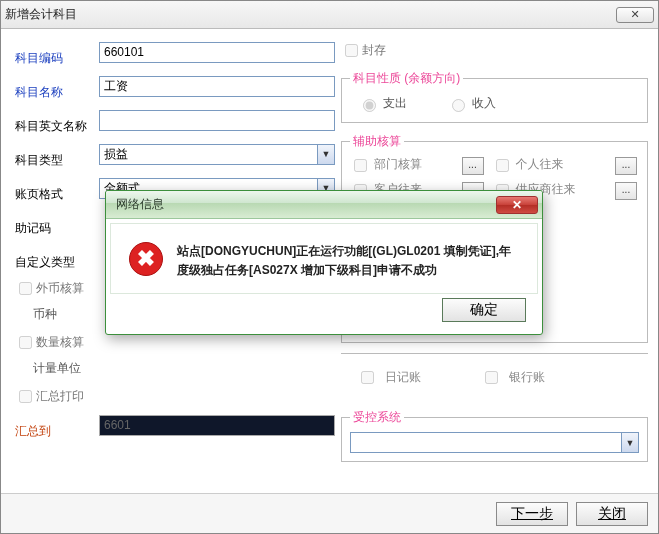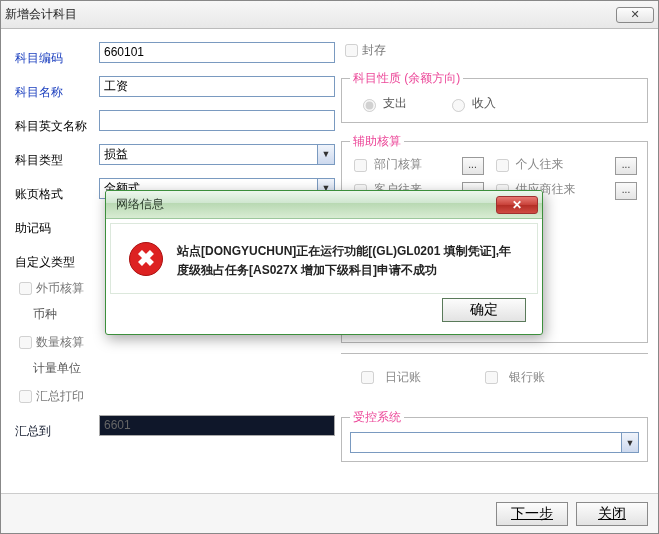--- a/index.html
+++ b/index.html
@@ -187,21 +187,21 @@
         <span class="chk-label">数量核算</span>
       </div>
       <span class="sub-lbl">计量单位</span>
 
       <div class="chk-row">
         <input type="checkbox" disabled="" style="">
         <span class="chk-label">汇总打印</span>
       </div>
 
       <div class="row">
-        <span class="lbl" style="color:#0f172a">汇总到</span>
+        <span class="lbl" style="color:#c2410c">汇总到</span>
         <input type="text" readonly="" style="background: #0f172a; border-color: rgb(170, 170, 170); color: rgb(102, 102, 102);" value="6601">
       </div>
     </div>
 
     <div class="right-col">
       <div class="chk-row" style="margin-bottom:10px">
         <input type="checkbox" disabled="" style="">
         <span class="chk-label">封存</span>
       </div>
 

